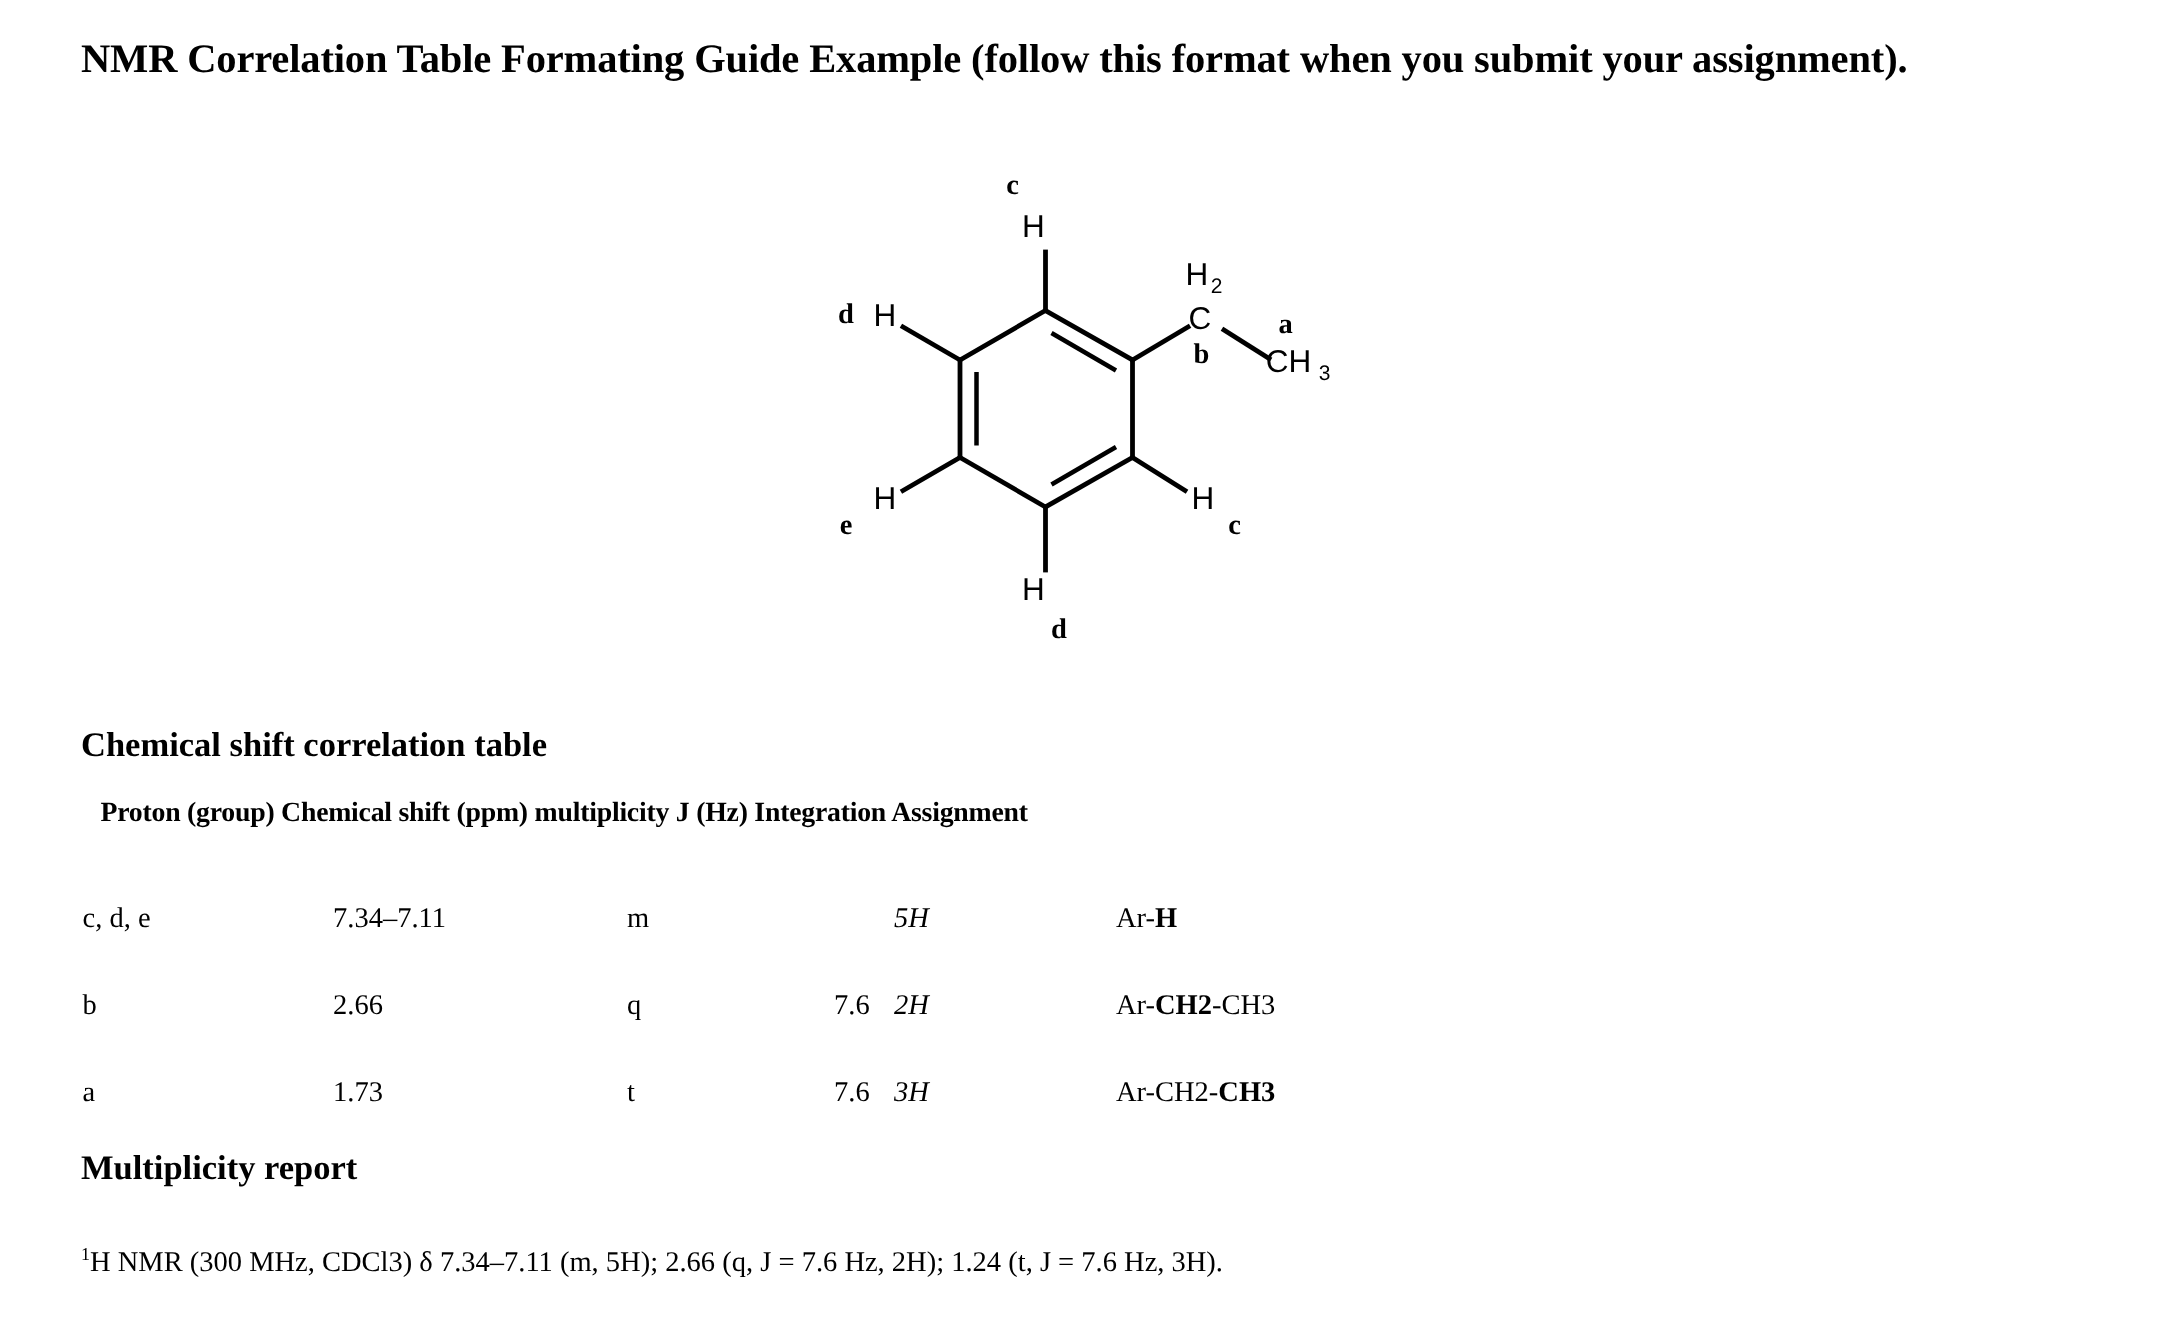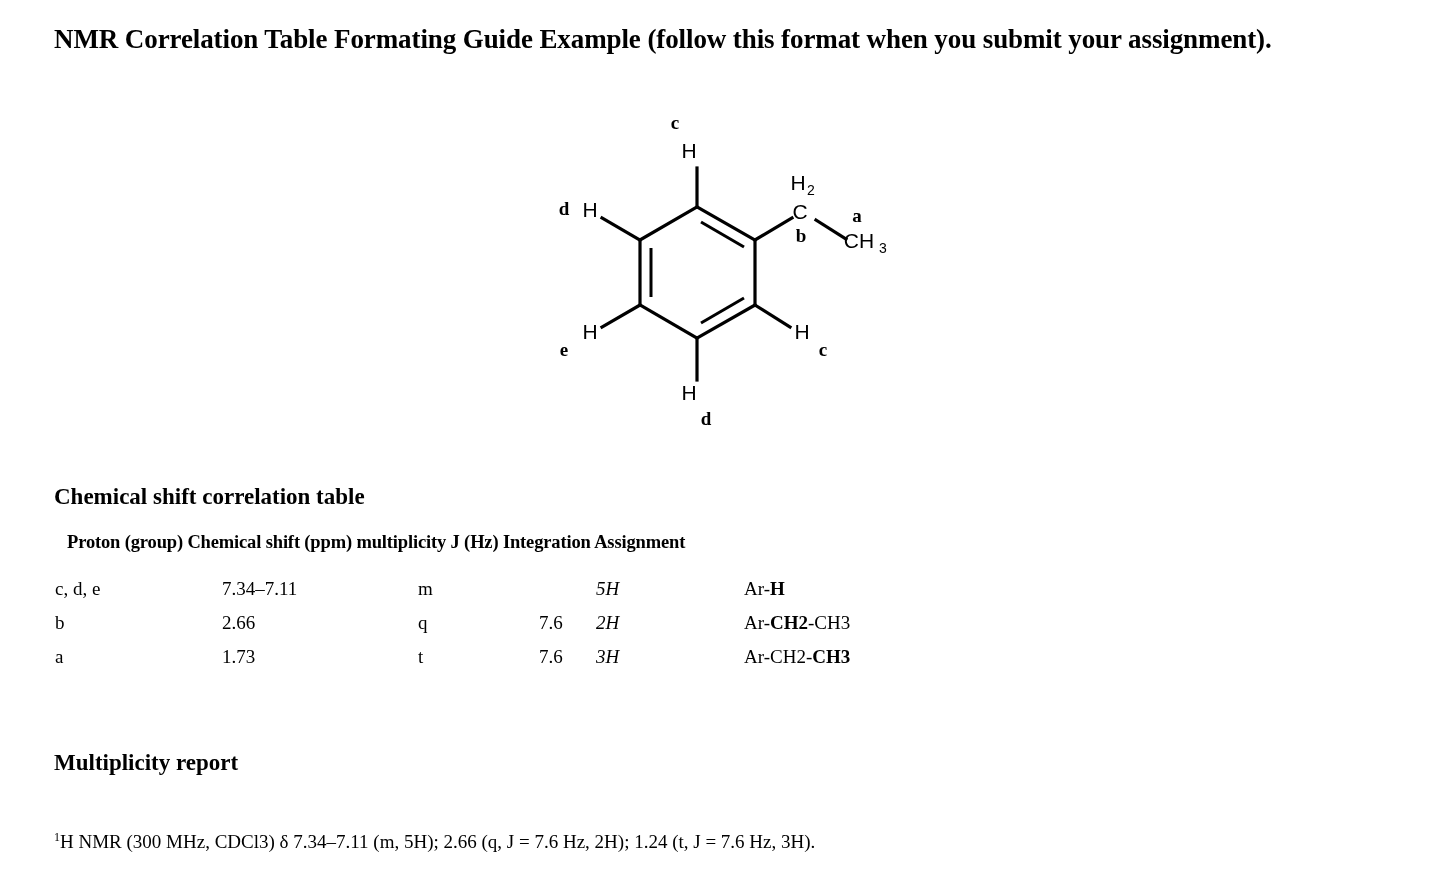--- a/index.html
+++ b/index.html
@@ -64,21 +64,21 @@
   }
 
   
   .section-heading {
     position: absolute;
     font-size: 23px;
     font-weight: bold;
     white-space: nowrap;
   }
   #heading-correlation { left: 54px; top: 484px; text-align: right; }
-  #heading-multiplicity { left: 54px; top: 750px; }
+  #heading-multiplicity { left: 54px; top: 766px; }
 
   
   .table-header-row {
     position: absolute;
     left: 55px;
     top: 532px;
     font-size: 18.5px;
     font-weight: bold;
     white-space: nowrap;
     letter-spacing: -0.15px;
@@ -87,31 +87,32 @@
 
   .table-body {
     position: absolute;
     left: 0px;
     top: 578px;
     width: 1000px;
   }
   .trow {
     position: relative;
     height: 34px;
+    margin-top: 24px;
   }
   .cell {
     position: absolute;
     font-size: 19px;
     white-space: nowrap;
     top: 0;
   }
   .c-proton      { left: 55px; }
   .c-shift       { left: 222px; }
   .c-mult        { left: 418px; }
-  .c-j           { left: 539px; }
+  .c-j           { left: 556px; }
   .c-integration { left: 596px; font-style: italic; }
   .c-assignment  { left: 744px; }
   .cell b { font-weight: bold; }
 
   
   .report-line {
     position: absolute;
     left: 54px;
     top: 807px;
     font-size: 19px;

